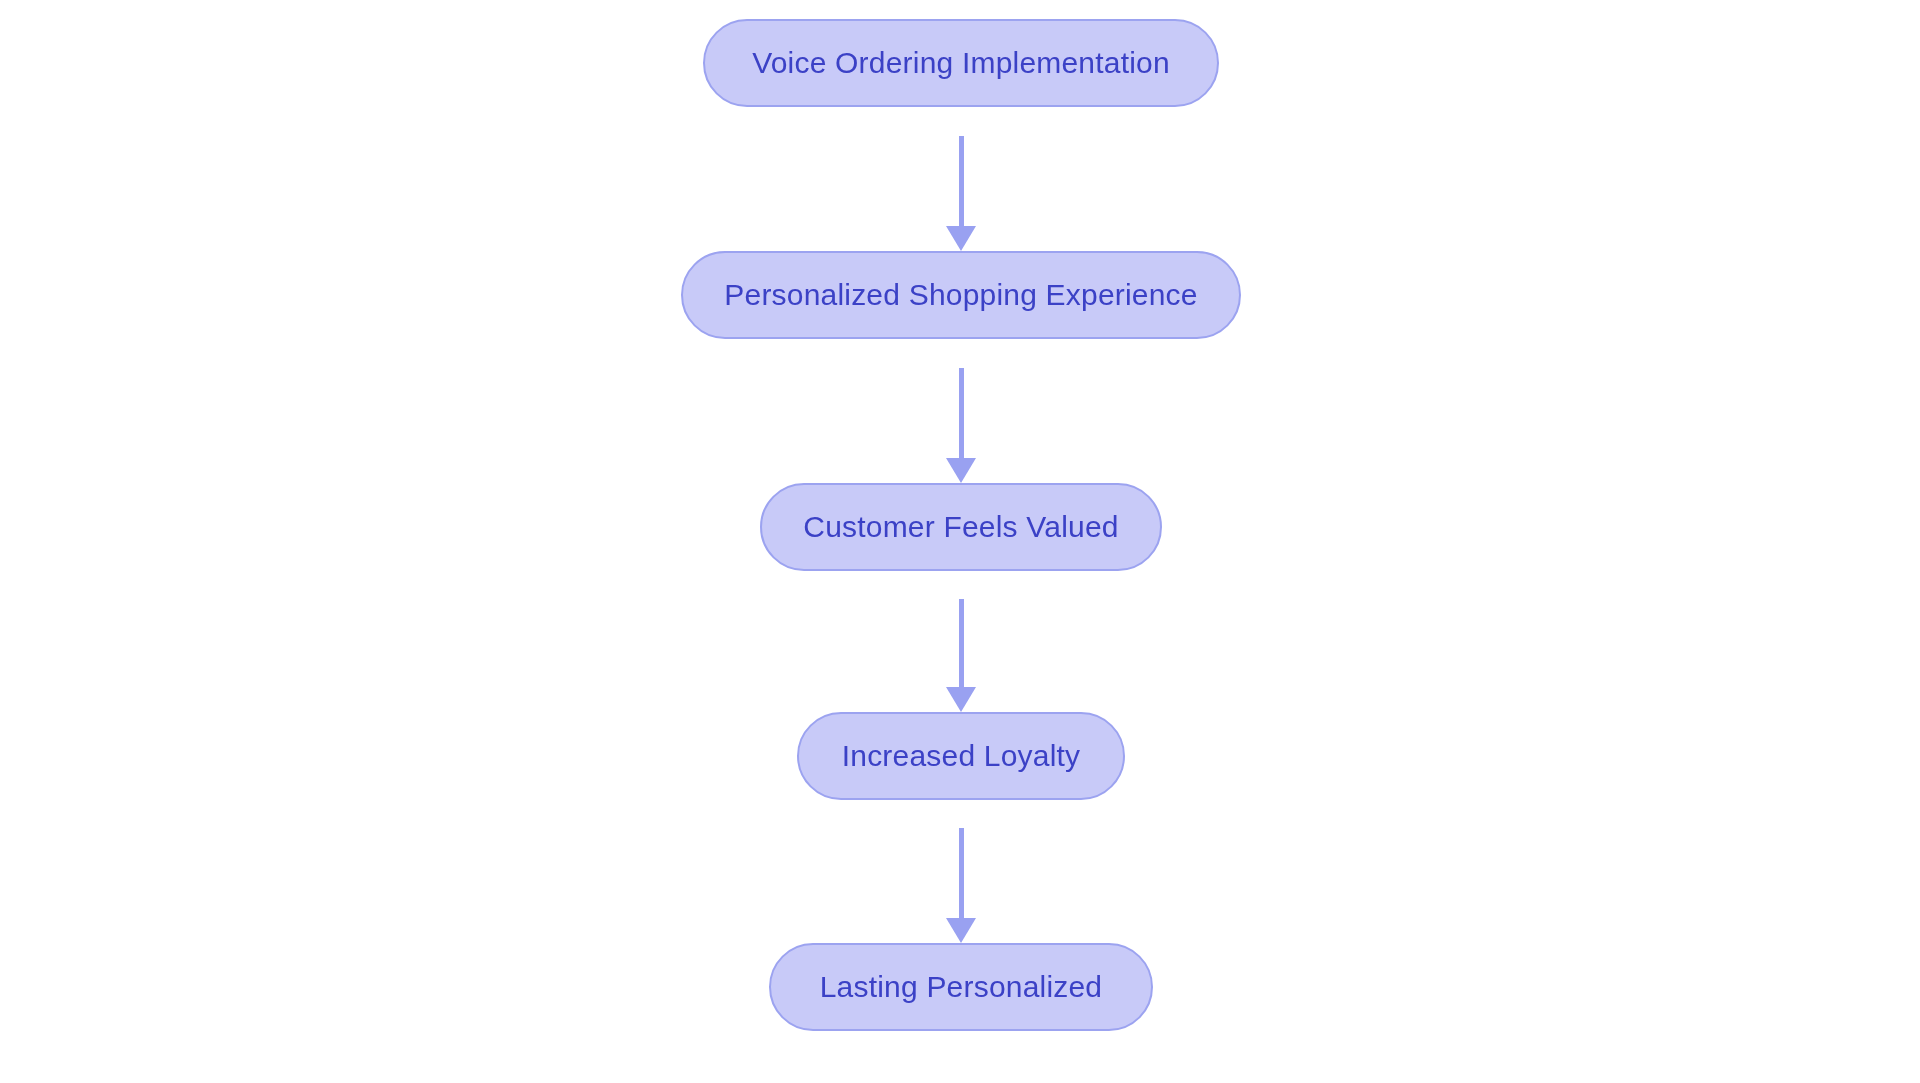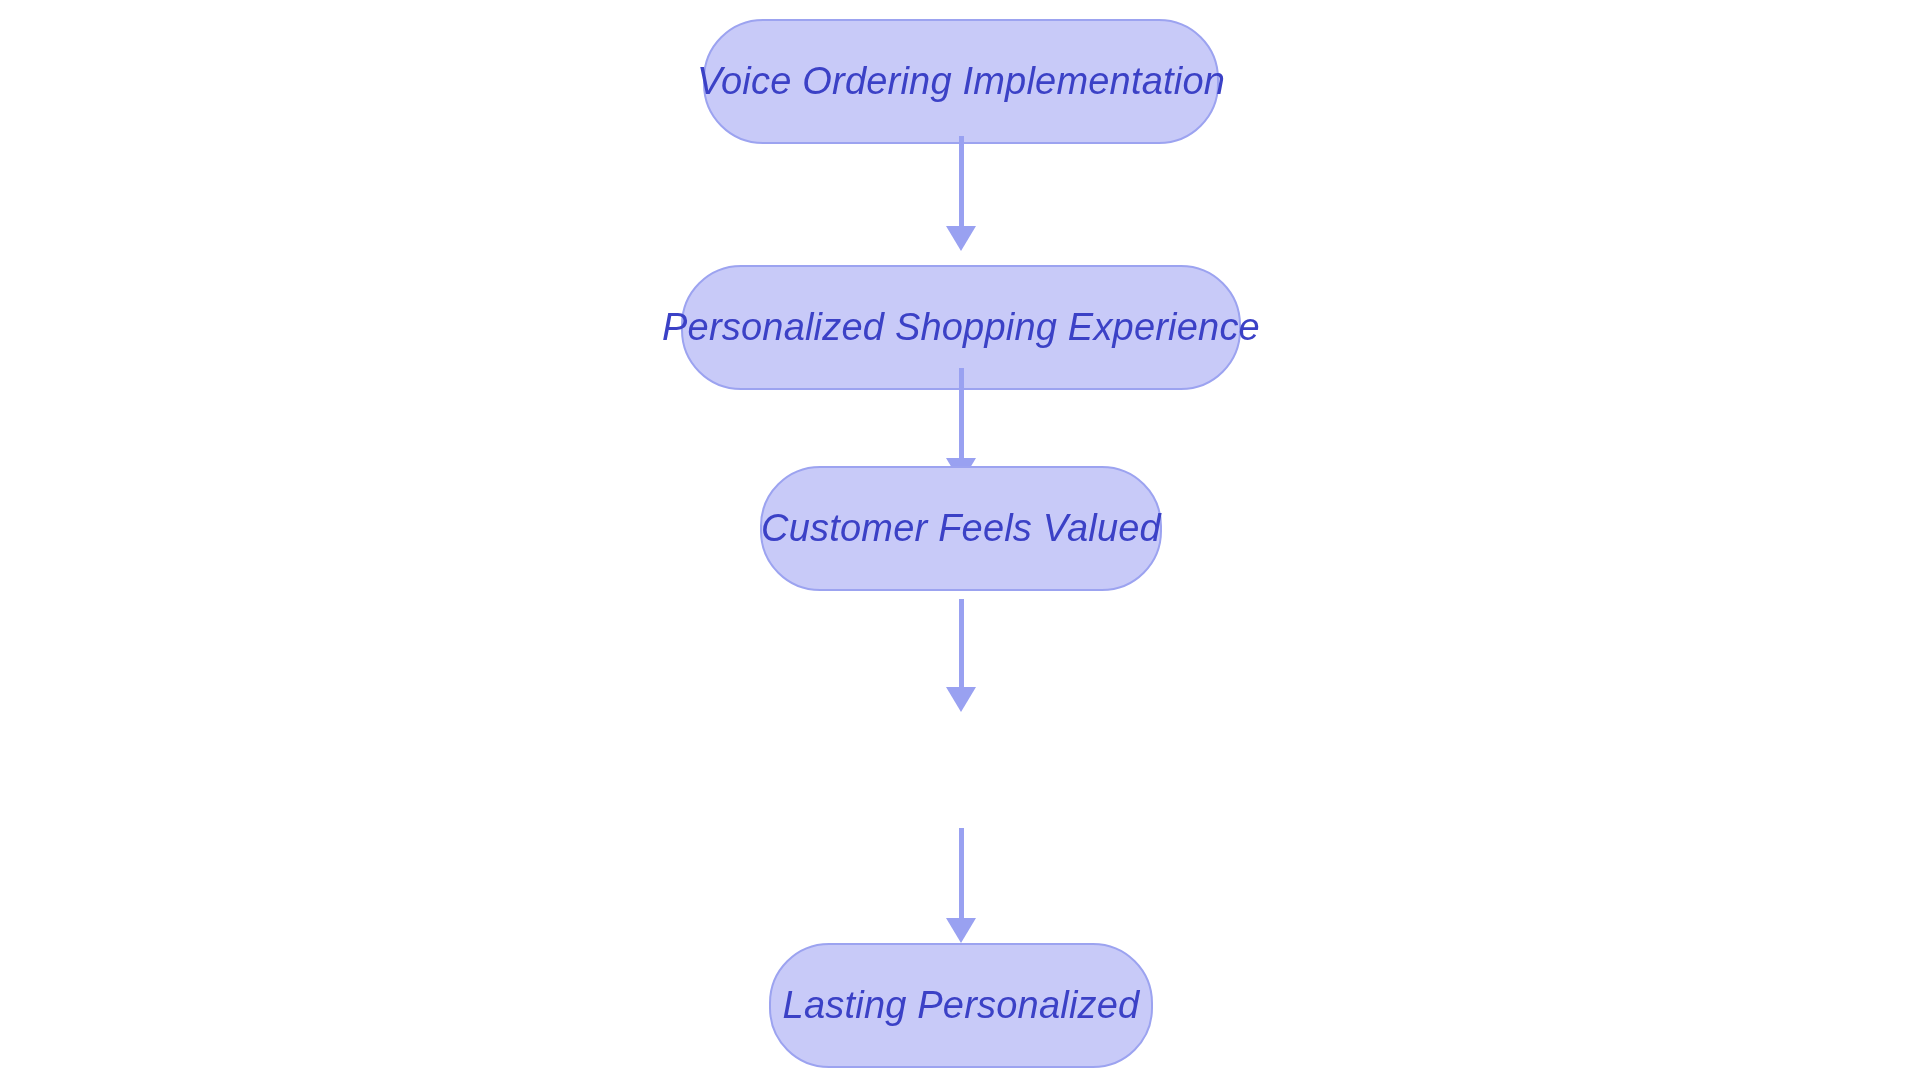--- a/index.html
+++ b/index.html
@@ -10,37 +10,36 @@
   }
   .canvas {
     position: relative;
     width: 1920px;
     height: 1083px;
     overflow: hidden;
     background: var(--background, #ffffff);
   }
   .node {
     position: absolute;
-    height: 125px;
+    height: 88px;
     box-sizing: border-box;
     background: var(--node_fill, #c8caf8);
     border: 2px solid var(--node_border, #9ca3f0);
     border-radius: 60px;
     display: flex;
     align-items: center;
     justify-content: center;
     color: var(--text, #3b41c6);
-    font-size: 38px;
+    font-size: 30px;
     letter-spacing: 0.2px;
     white-space: nowrap;
-    font-style: italic;
   }
   .node-1 { left: 703px; top: 19px;  width: 516px; }
-  .node-2 { left: 681px; top: 265px; width: 560px; }
-  .node-3 { left: 760px; top: 466px; width: 402px; align-items: center; }
+  .node-2 { left: 681px; top: 251px; width: 560px; }
+  .node-3 { left: 760px; top: 483px; width: 402px; align-items: center; }
   .node-4 { left: 797px; top: 712px; width: 328px; }
   .node-5 { left: 769px; top: 943px; width: 384px; }
 
   .arrow {
     position: absolute;
     left: 961px;
     width: 0;
   }
   .arrow .line {
     position: absolute;
@@ -88,20 +87,23 @@
 
   <div class="node node-3">
     <span>Customer Feels Valued</span>
   </div>
 
   <div class="arrow arrow-3">
     <div class="line"></div>
     <div class="head"></div>
   </div>
 
+  <div class="node node-4">
+    <span>Increased Loyalty</span>
+  </div>
 
   <div class="arrow arrow-4">
     <div class="line"></div>
     <div class="head"></div>
   </div>
 
   <div class="node node-5">
     <span>Lasting Personalized</span>
   </div>
 

